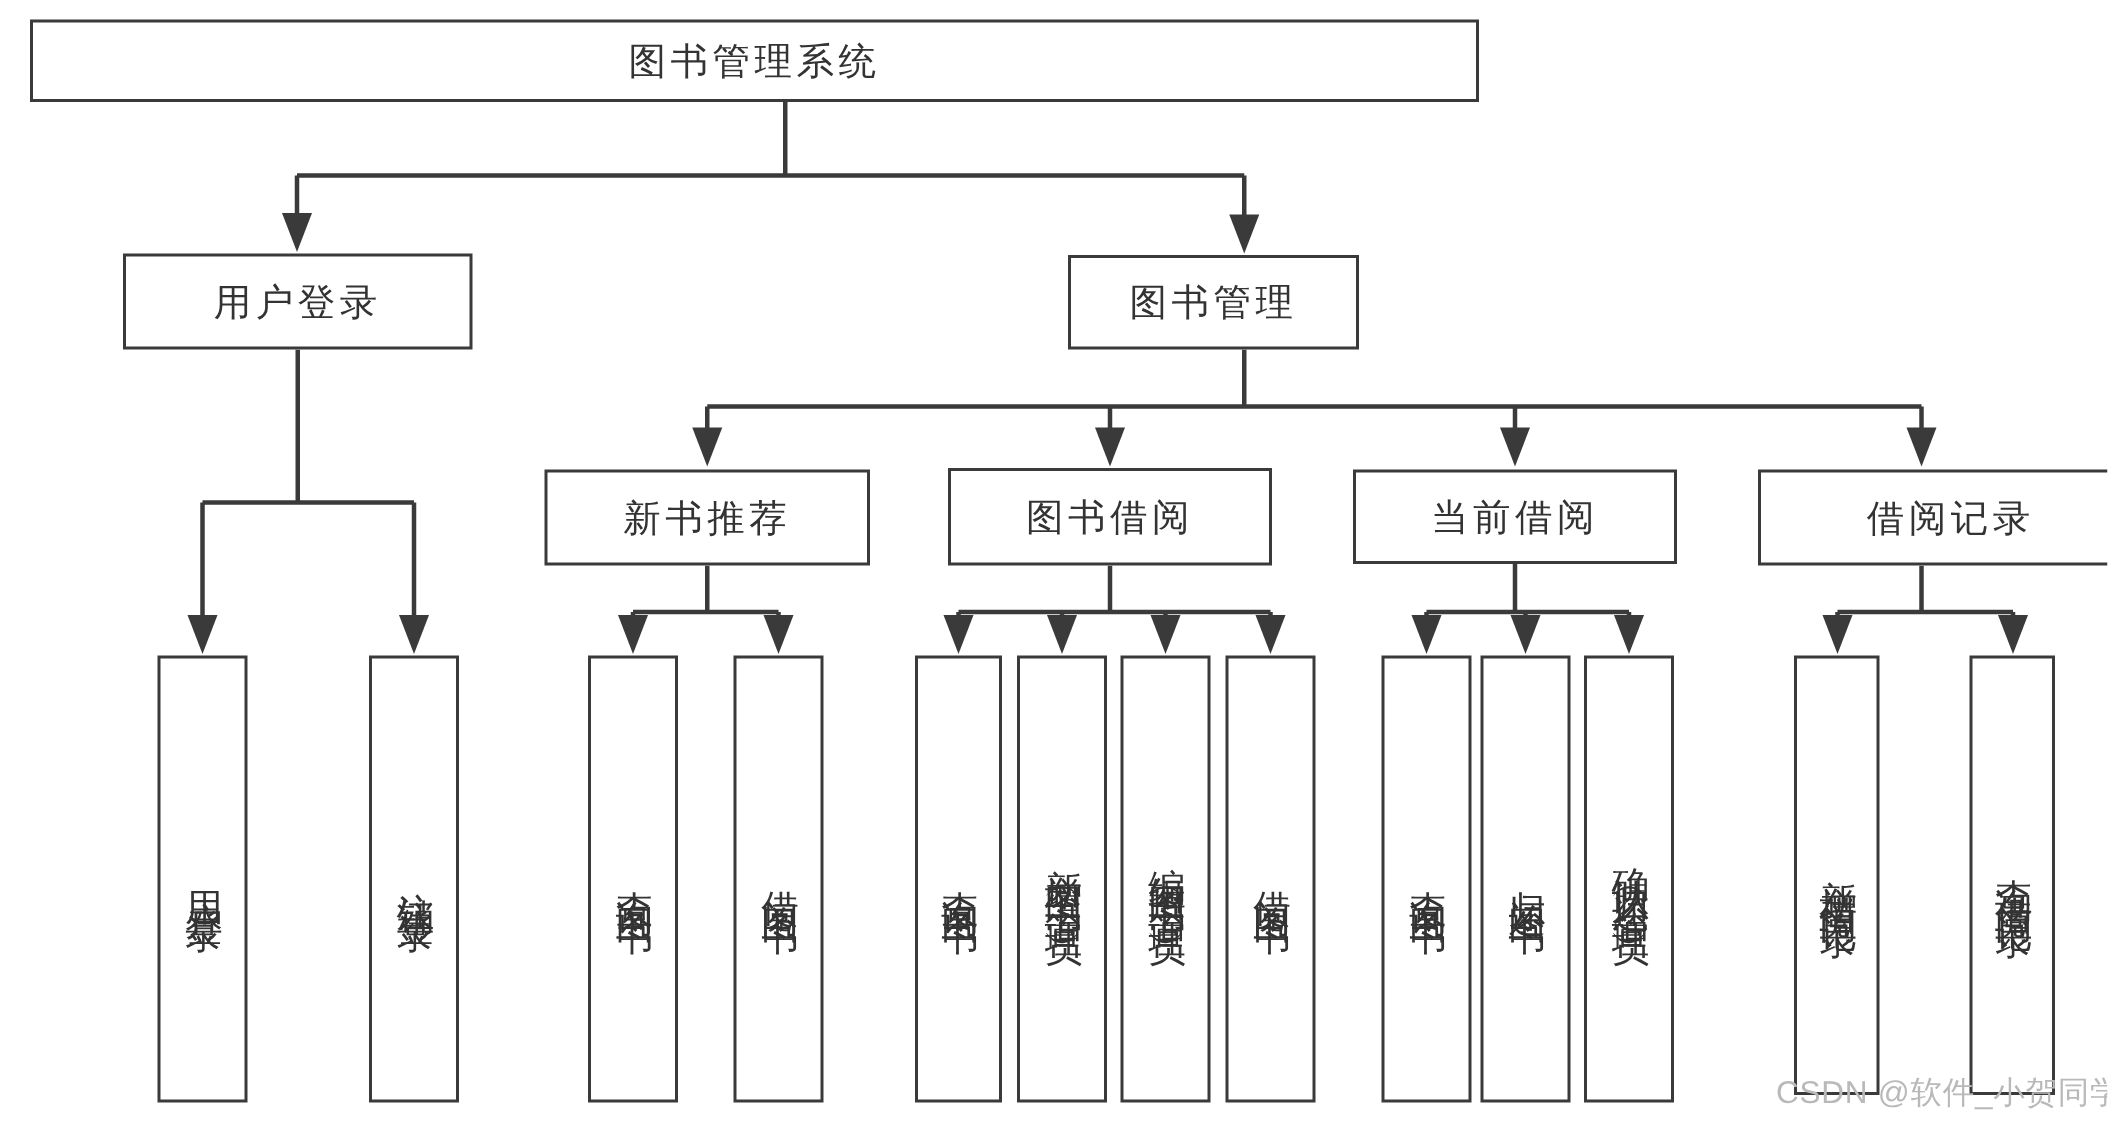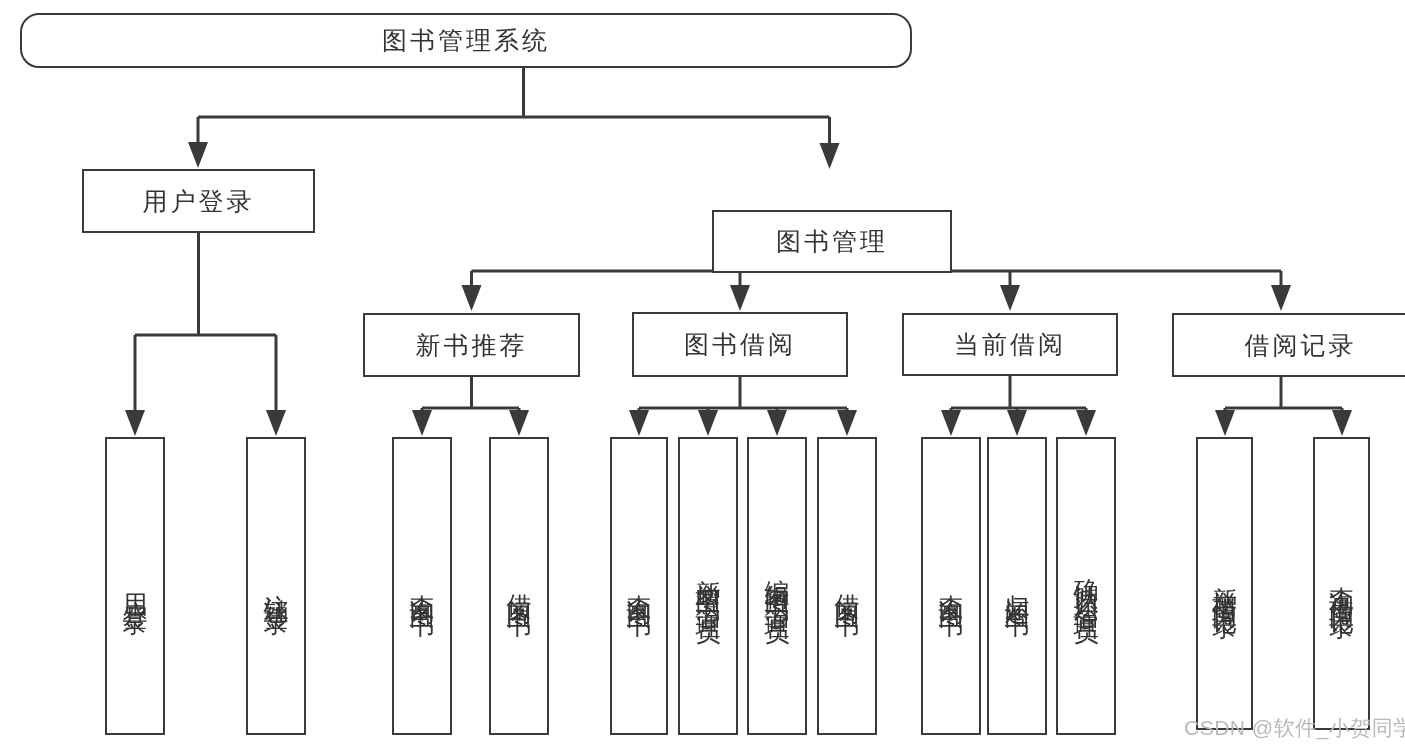--- a/index.html
+++ b/index.html
@@ -107,28 +107,28 @@
     <g stroke="#3a3a3a" stroke-width="3" fill="#3a3a3a">
       <path d="M1281 377 V408" fill="none"></path>
       <path d="M1225 408 H1342" fill="none"></path>
       <path d="M1225 408 V414" fill="none"></path>
       <polygon points="1215,410 1235,410 1225,436" stroke="none"></polygon>
       <path d="M1342 408 V414" fill="none"></path>
       <polygon points="1332,410 1352,410 1342,436" stroke="none"></polygon>
     </g>
   </svg>
 
-  <div class="node" style="left:20px;top:13px;width:892px;height:55px;border-radius:19px;">
+  <div class="node" style="left:20px;top:13px;width:966px;height:55px;">
     <span class="hlabel">图书管理系统</span>
   </div>
 
   <div class="node" style="left:82px;top:169px;width:233px;height:64px;">
     <span class="hlabel">用户登录</span>
   </div>
-  <div class="node" style="left:712px;top:170px;width:240px;height:63px;margin-top:40px;">
+  <div class="node" style="left:712px;top:170px;width:194px;height:63px;">
     <span class="hlabel">图书管理</span>
   </div>
 
   <div class="node" style="left:363px;top:313px;width:217px;height:64px;text-align:right;">
     <span class="hlabel">新书推荐</span>
   </div>
   <div class="node" style="left:632px;top:312px;width:216px;height:65px;">
     <span class="hlabel">图书借阅</span>
   </div>
   <div class="node" style="left:902px;top:313px;width:216px;height:63px;">

